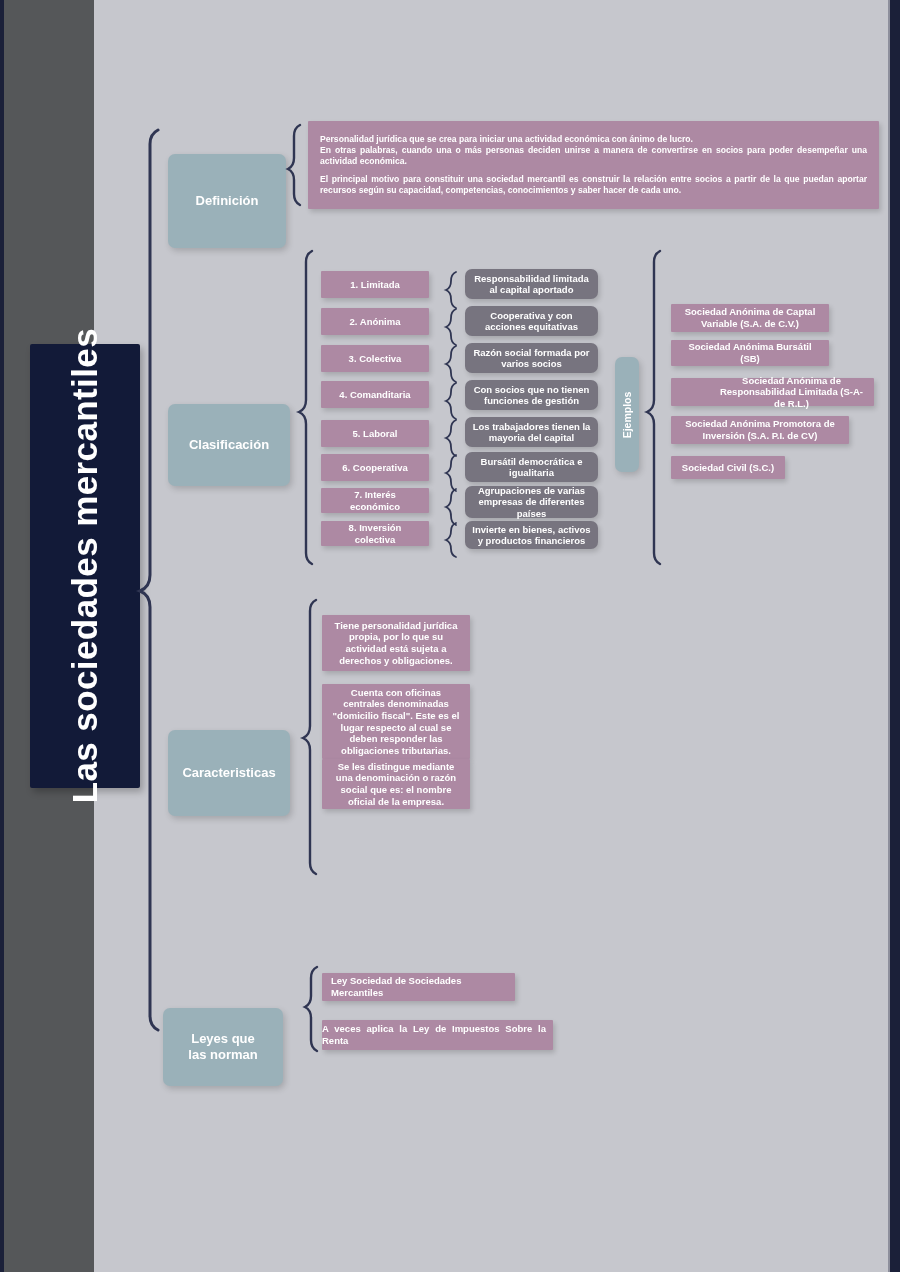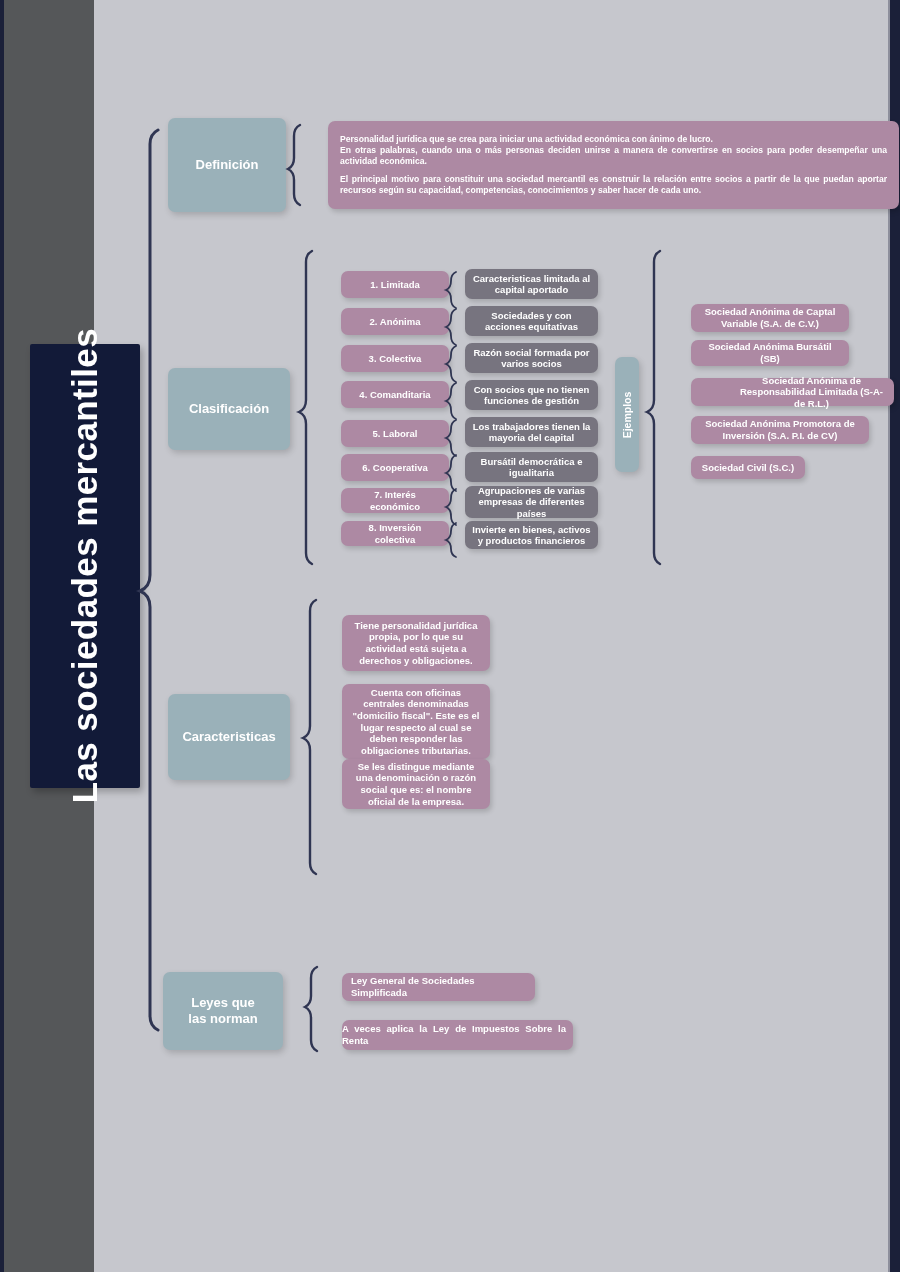--- a/index.html
+++ b/index.html
@@ -35,32 +35,32 @@
   }
 
   
   .branch{
     position:absolute;
     background:#9ab1b9;border-radius:7px;
     color:#ffffff;font-size:13px;font-weight:bold;
     display:flex;align-items:center;justify-content:center;
     text-align:center;line-height:1.25;
     box-shadow:2px 3px 6px rgba(0,0,0,.17);
-    padding:0 18px;box-sizing:border-box;
+    padding:0 18px;box-sizing:border-box;margin-top:36px;
   }
 
   
   .pbox{
     position:absolute;
-    background:#ad89a3;border-radius:7px;
+    background:#ad89a3;border-radius:1px;
     color:#ffffff;font-size:9.5px;font-weight:bold;
     display:flex;align-items:center;justify-content:center;
     text-align:center;line-height:1.22;
     box-shadow:2px 3px 5px rgba(0,0,0,.16);
-    padding:3px 7px;box-sizing:border-box;margin-left:20px;
+    padding:3px 7px;box-sizing:border-box;
   }
   .pbox.left-align{justify-content:flex-start;text-align:left;}
   .pbox.def{
     font-size:8.6px;line-height:1.3;font-weight:bold;
     justify-content:flex-start;align-items:center;text-align:justify;
     padding:9px 12px;
   }
   .pbox.def p{margin:0;}
   .pbox.def .gap{height:7px;}
 
@@ -153,24 +153,24 @@
     <span>6. Cooperativa</span>
     </div>
   <div class="pbox" style="left:321px;top:488px;width:108px;height:25px;">
     <span>7. Interés económico</span>
     </div>
   <div class="pbox" style="left:321px;top:521px;width:108px;height:25px;">
     <span>8. Inversión colectiva</span>
     </div>
 
   <div class="gbox" style="left:465px;top:269px;width:133px;height:30px;">
-    <span>Caracteristicas limitada al capital aportado</span>
+    <span>Responsabilidad limitada al capital aportado</span>
     </div>
   <div class="gbox" style="left:465px;top:306px;width:133px;height:30px;">
-    <span>Sociedades y con acciones equitativas</span>
+    <span>Cooperativa y con acciones equitativas</span>
     </div>
   <div class="gbox" style="left:465px;top:343px;width:133px;height:30px;">
     <span>Razón social formada por varios socios</span>
     </div>
   <div class="gbox" style="left:465px;top:380px;width:133px;height:30px;">
     <span>Con socios que no tienen funciones de gestión</span>
     </div>
   <div class="gbox" style="left:465px;top:417px;width:133px;height:30px;">
     <span>Los trabajadores tienen la mayoria del capital</span>
     </div>
@@ -204,21 +204,21 @@
     <span>Tiene personalidad jurídica propia, por lo que su actividad está sujeta a derechos y obligaciones.</span>
     </div>
   <div class="pbox" style="left:322px;top:684px;width:148px;height:75px;">
     <span>Cuenta con oficinas centrales denominadas "domicilio fiscal". Este es el lugar respecto al cual se deben responder las obligaciones tributarias.</span>
     </div>
   <div class="pbox" style="left:322px;top:759px;width:148px;height:50px;">
     <span>Se les distingue mediante una denominación o razón social que es: el nombre oficial de la empresa.</span>
     </div>
 
   <div class="pbox left-align" style="left:322px;top:973px;width:193px;height:28px;padding-left:9px;">
-    <span>Ley General de Sociedades Simplificada</span>
+    <span>Ley Sociedad de Sociedades Mercantiles</span>
     </div>
   <div class="pbox left-align" style="left:322px;top:1020px;width:231px;height:30px;padding-left:0;text-align:justify;">
     <span>A veces aplica la Ley de Impuestos Sobre la Renta</span>
     </div>
 
   <svg class="braces" viewBox="0 0 900 1272">
 
     <path d="M158,130 q-8,4 -8,14 L150,575 q0,12 -10,16 q10,4 10,16 L150,1016 q0,10 8,14" stroke-width="3"></path>
 
     <path d="M300,125 q-6,3 -6,11 L294,158 q0,8 -6,11 q6,3 6,11 L294,194 q0,8 6,11" stroke-width="2.4"></path>

